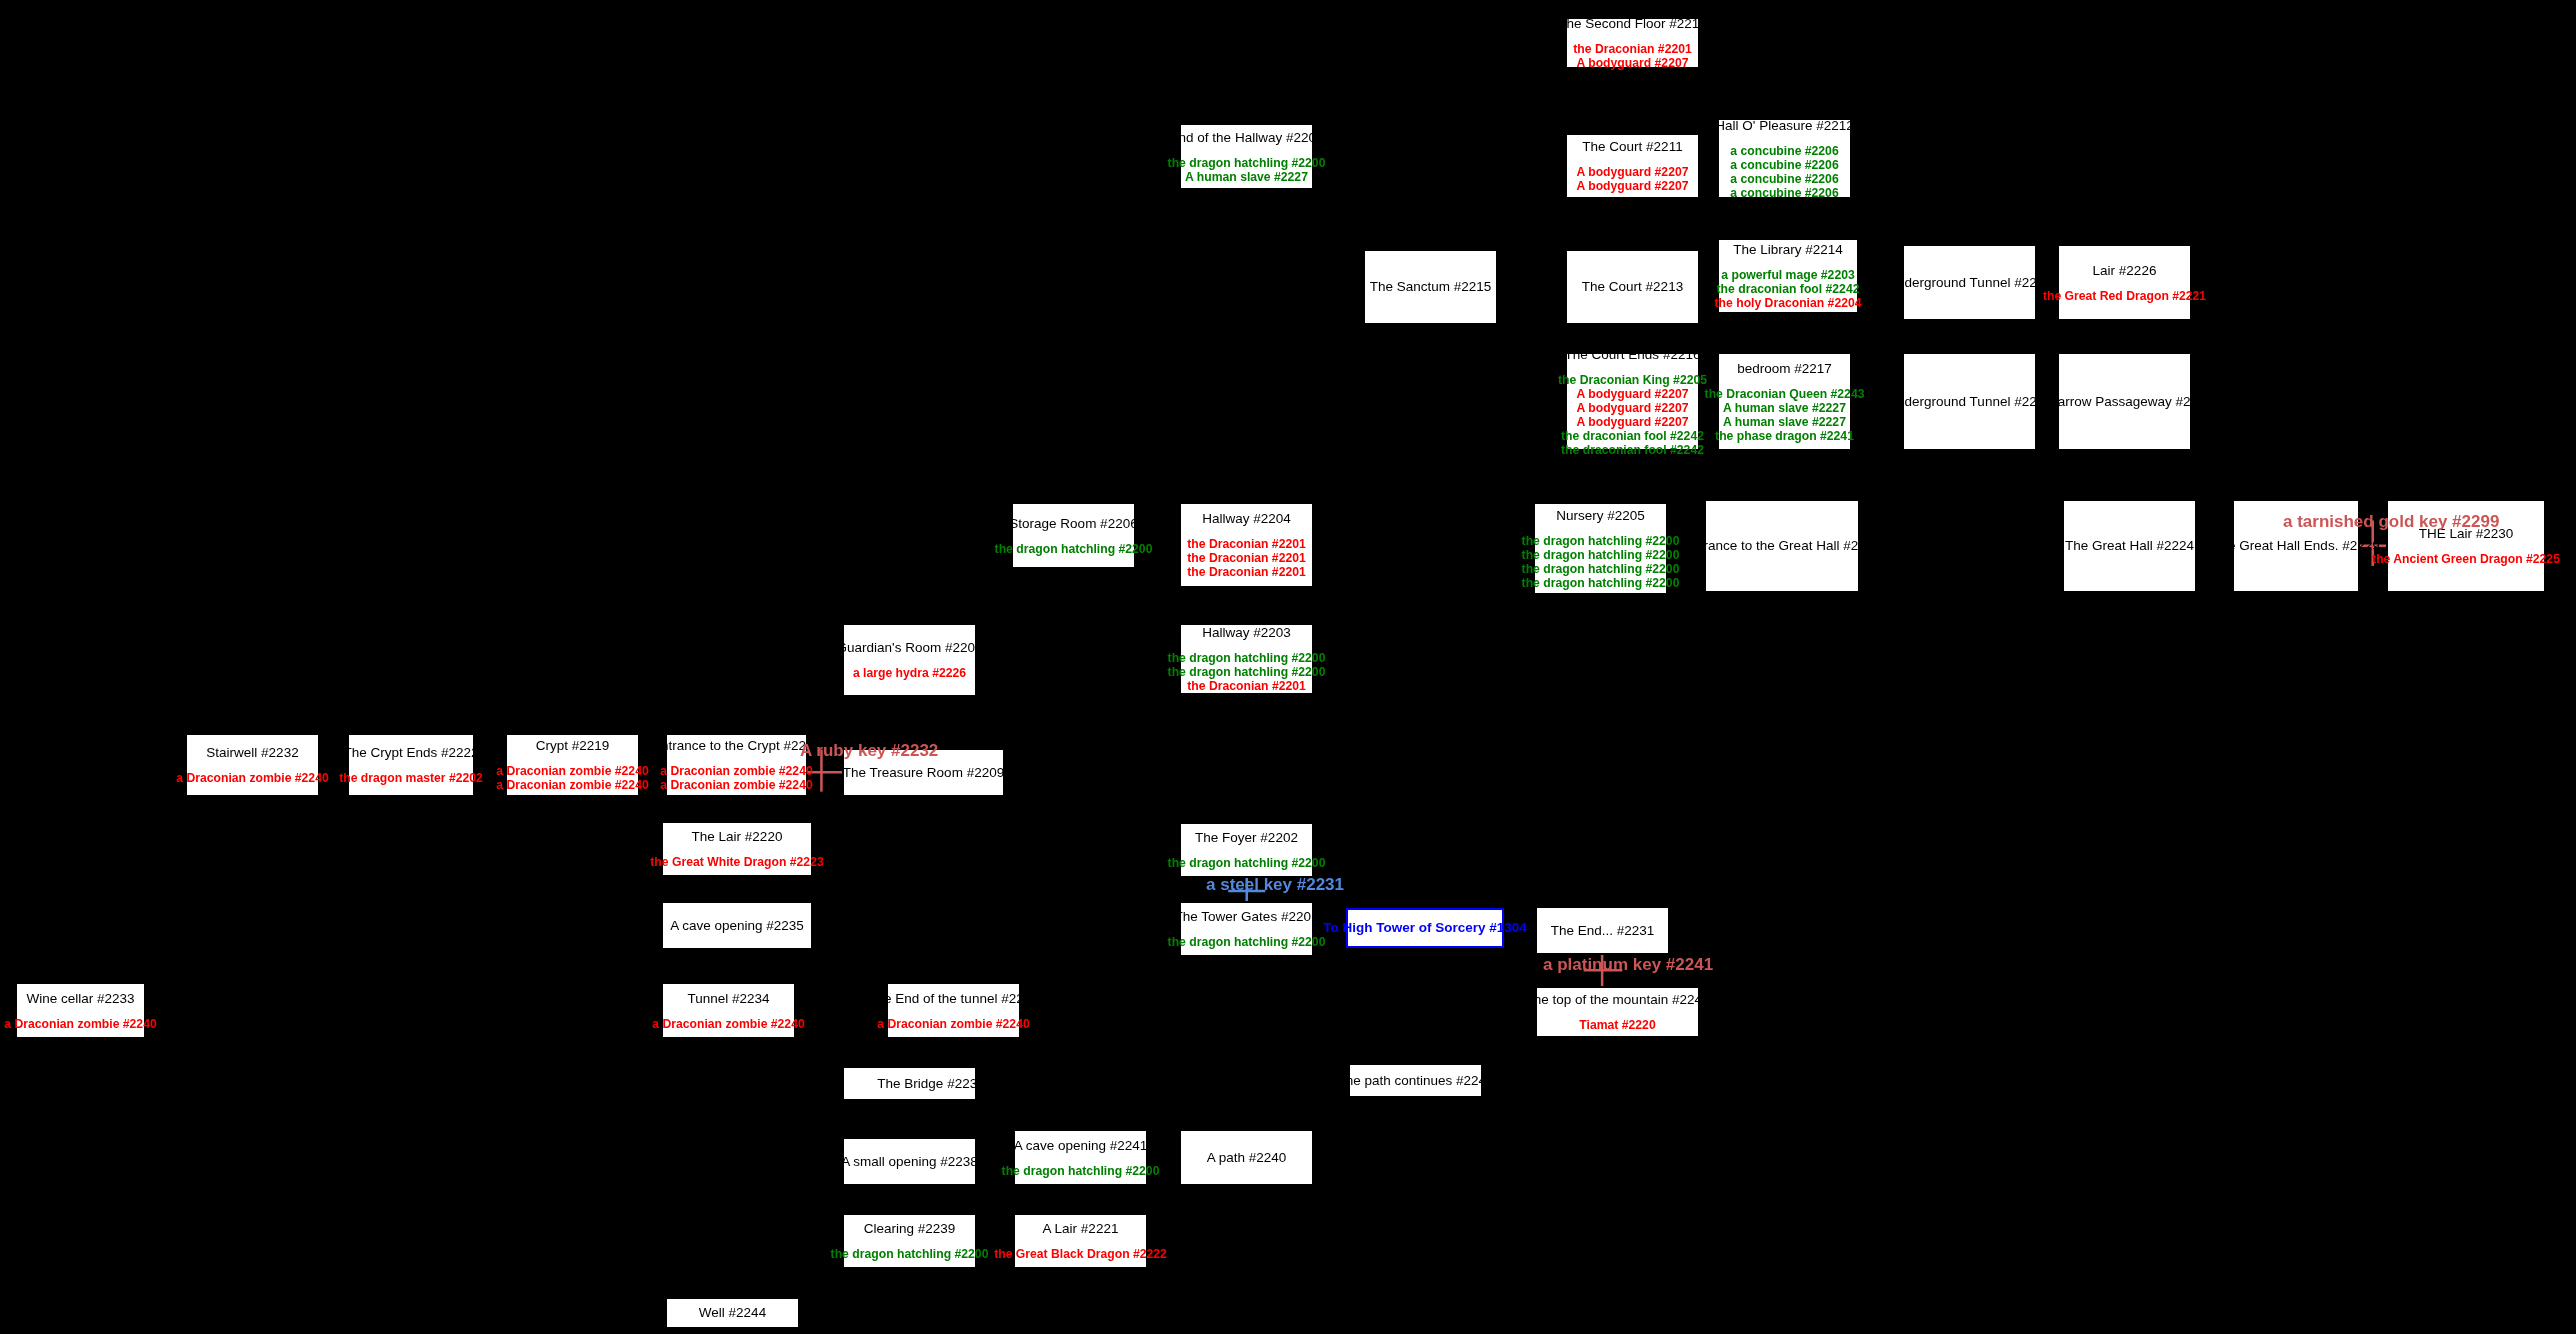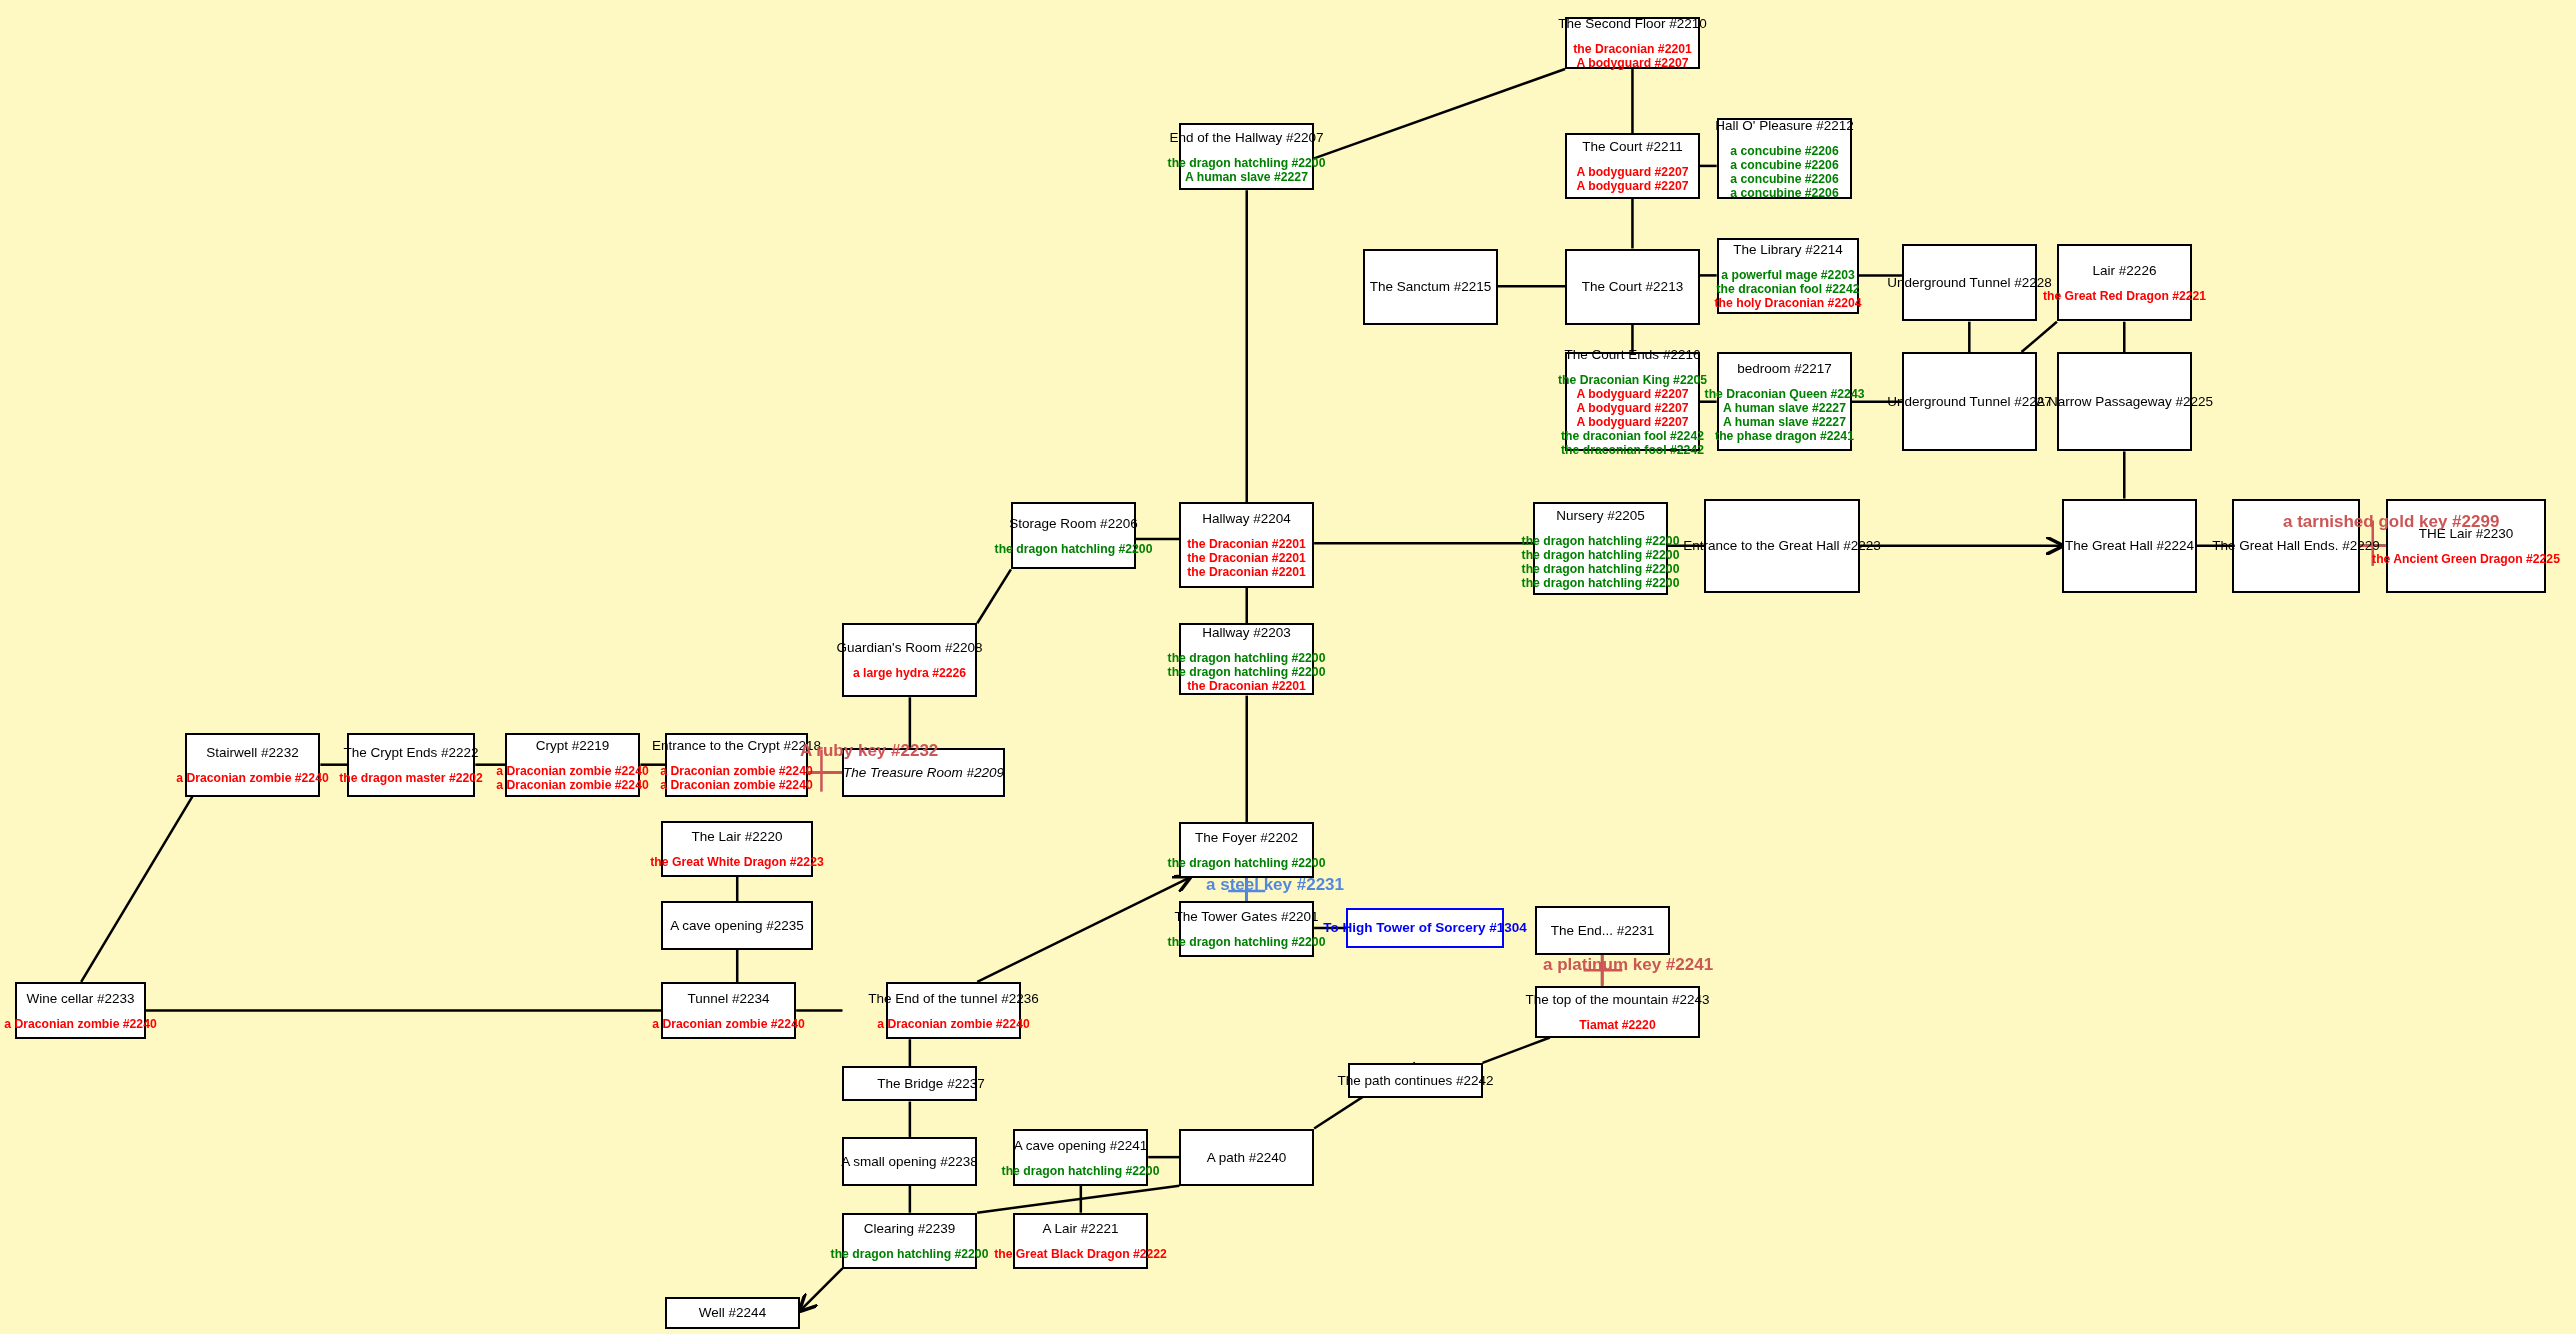--- a/index.html
+++ b/index.html
@@ -1,21 +1,21 @@
 <!DOCTYPE html>
 <html style="font-size:13.5px"><head>
 <meta charset="utf-8">
 <title>Dungeon Map</title>
 <style>
   html,body{margin:0;padding:0;background:#ffffff;}
   #canvas{
     position:relative;
     width:2576px;
     height:1334px;
-    background:#fef9c3;
+    background:#000000;
     font-family:"Liberation Sans","DejaVu Sans",sans-serif;
     overflow:hidden;
   }
   .room{
     position:absolute;
     box-sizing:border-box;
     border:2.5px solid #000000;
     background:#ffffff;
     display:flex;
     flex-direction:column;
@@ -335,21 +335,21 @@
           <div class="obj red">a Draconian zombie #2240</div>
         </div>
       </div>
       <div class="room" style="left: 665px; top: 733px; width: 143px; height: 64px;">
         <div class="title">Entrance to the Crypt #2218</div>
         <div class="contents">
           <div class="obj red">a Draconian zombie #2240</div>
           <div class="obj red">a Draconian zombie #2240</div>
         </div>
       </div>
-      <div class="room" style="left: 842px; top: 748px; width: 163px; height: 49px; font-style: italic;">
+      <div class="room" style="left: 842px; top: 748px; width: 163px; height: 49px;">
         <div class="title">The Treasure Room #2209</div>
       </div>
       <div class="room" style="left: 661px; top: 821px; width: 152px; height: 56px;">
         <div class="title">The Lair #2220</div>
         <div class="contents">
           <div class="obj red">the Great White Dragon #2223</div>
         </div>
       </div>
       <div class="room" style="left: 661px; top: 901px; width: 152px; height: 49px;">
         <div class="title">A cave opening #2235</div>

